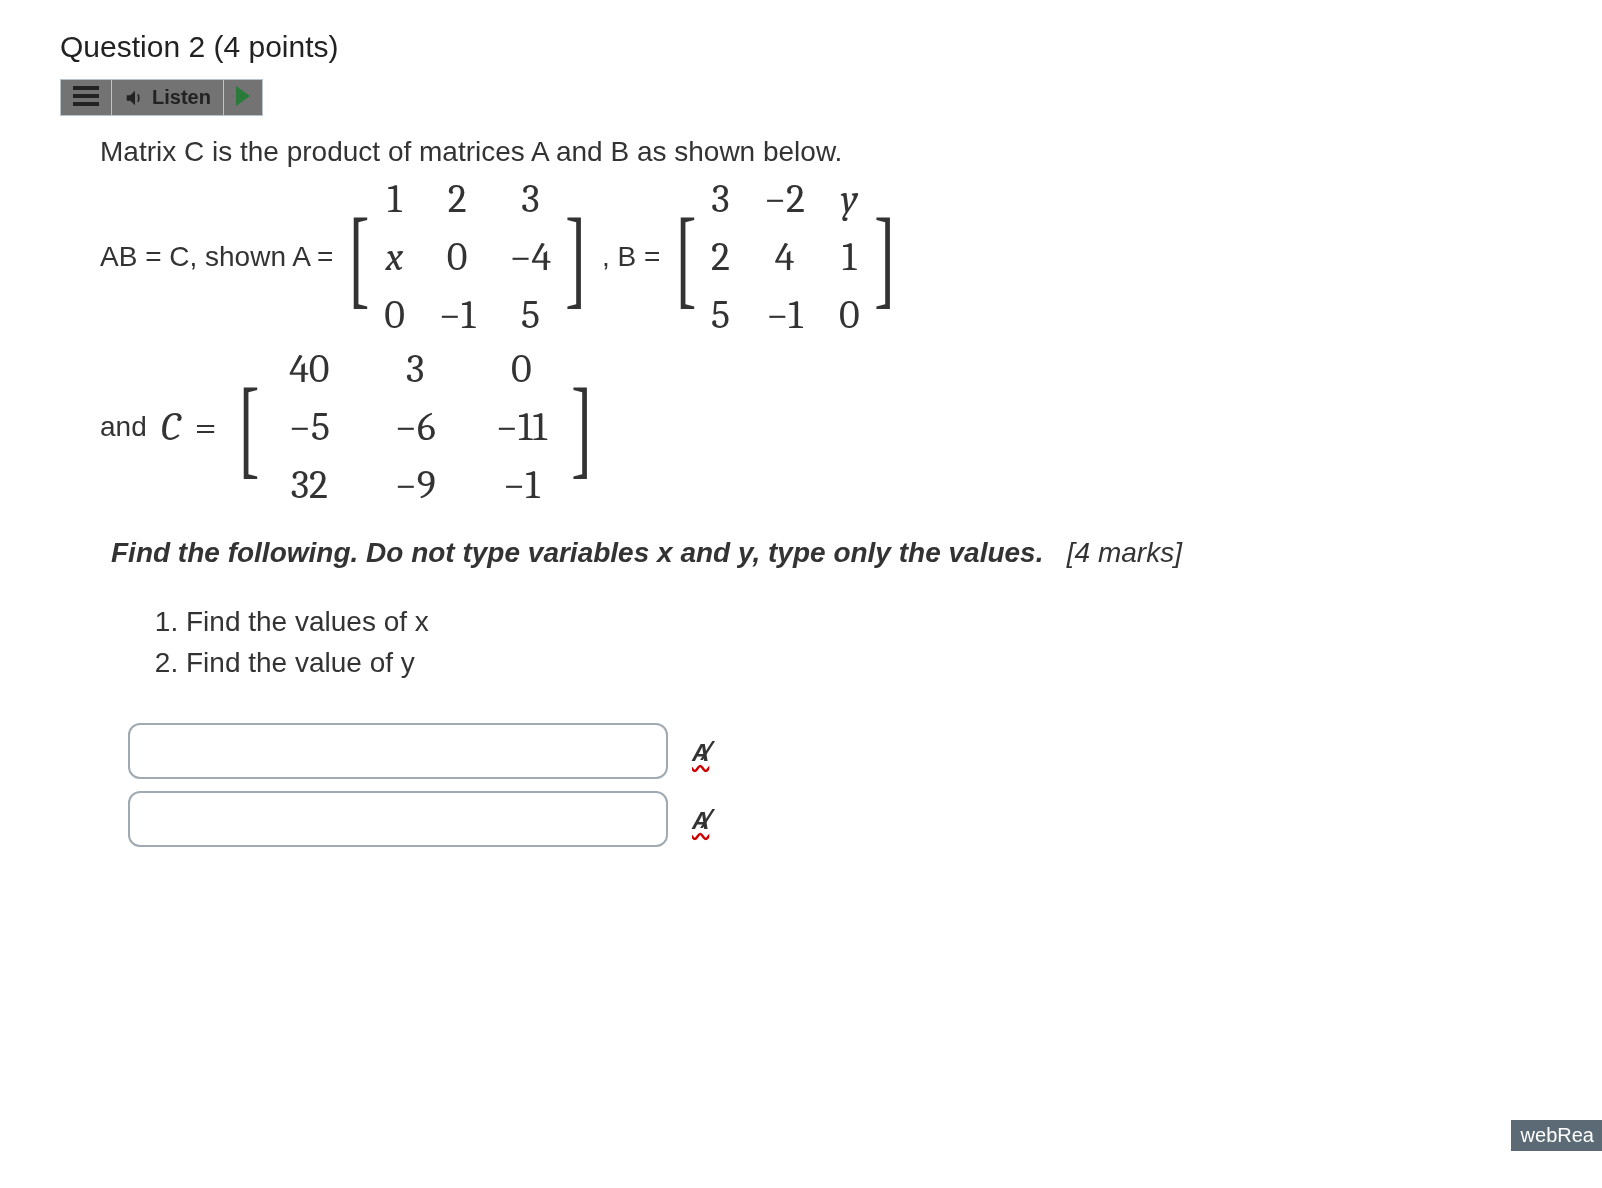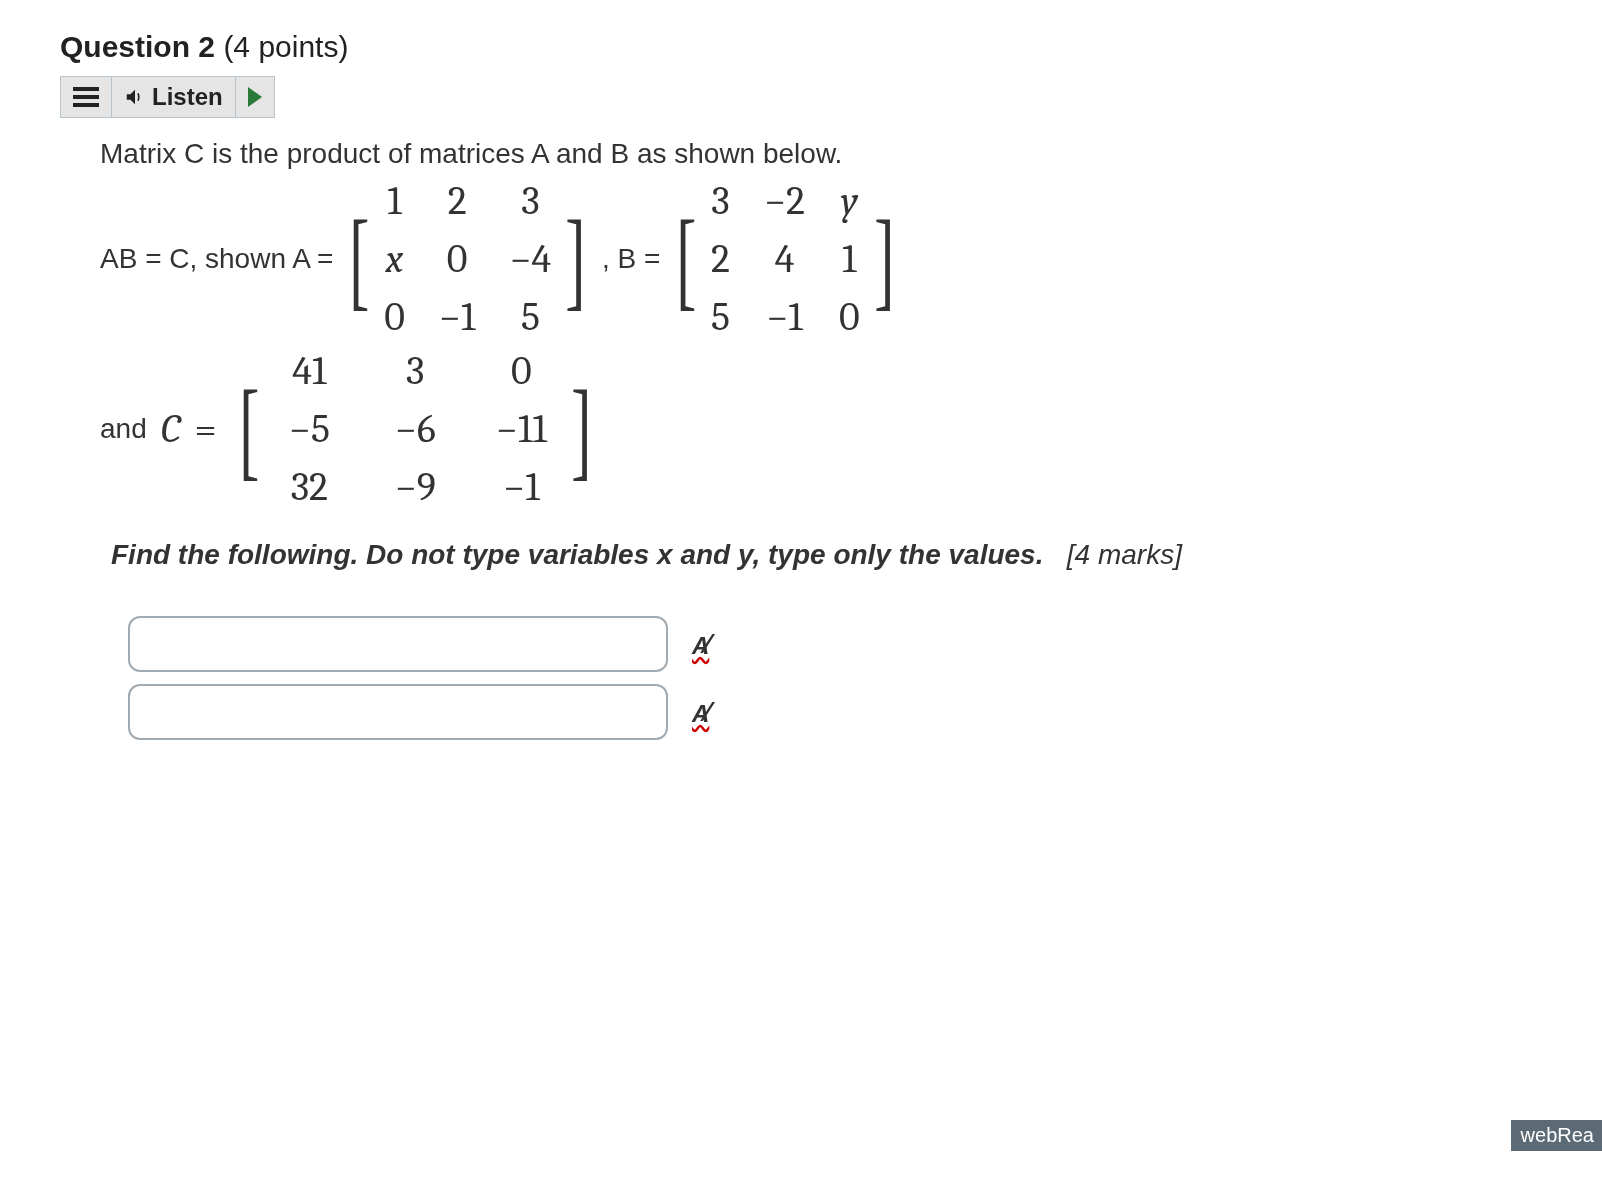--- a/index.html
+++ b/index.html
@@ -12,37 +12,36 @@
   }
   .page {
     padding: 30px 60px;
   }
   .q-header {
     font-size: 30px;
     font-weight: normal;
     margin-bottom: 12px;
   }
   .q-header .qnum {
-    font-weight: bold;
+    font-weight: normal;
     margin-top: 36px;
   }
   .toolbar {
     display: inline-flex;
     border: 1.5px solid #b8c4cc;
     margin-bottom: 20px;
   }
   .toolbar-btn {
     display: flex;
-    align-items: center;
     justify-content: center;
     border-right: 1.5px solid #b8c4cc;
     padding: 6px 12px;
-    background: #e5e5e5;
+    background: #737373;
     cursor: pointer;
-    font-size: 24px;
+    font-size: 20px;
     font-weight: bold;
   }
   .toolbar-btn:last-child { border-right: none; }
   .hamburger {
     width: 26px; height: 20px;
     display: flex; flex-direction: column; justify-content: space-between;
   }
   .hamburger span { display:block; height:4px; background:#222; }
   .speaker {
     display:inline-flex; align-items:center; margin-right:6px;
@@ -243,40 +242,44 @@
     </div>
 
     <div class="andC">
       <span class="mtxt">and</span>
       <span class="serifC">C</span>
       <span class="eqsign">=</span>
 
       <span class="matrix">
         <span class="bracket l"></span>
         <span class="mgrid c3w">
-          <span class="mcell">41</span>
+          <span class="mcell">40</span>
           <span class="mcell">3</span>
           <span class="mcell">0</span>
           <span class="mcell">−5</span>
           <span class="mcell">−6</span>
           <span class="mcell">−11</span>
           <span class="mcell">32</span>
           <span class="mcell">−9</span>
           <span class="mcell">−1</span>
         </span>
         <span class="bracket r"></span>
       </span>
     </div>
 
     <div class="instruction">
       <span>Find the following. Do not type variables x and y, type only the values.</span>
       &nbsp;
       <span class="reg">[4 marks]</span>
     </div>
 
+    <ol class="subq">
+      <li>Find the values of x</li>
+      <li>Find the value of y</li>
+    </ol>
 
     <div class="answer-area">
       <div class="answer-row">
         <input class="answer-input" type="text" style="">
         <span class="spellcheck-icon">
           <span class="A">A</span>
             <span class="slash">⁄</span>
         </span>
       </div>
       <div class="answer-row">

